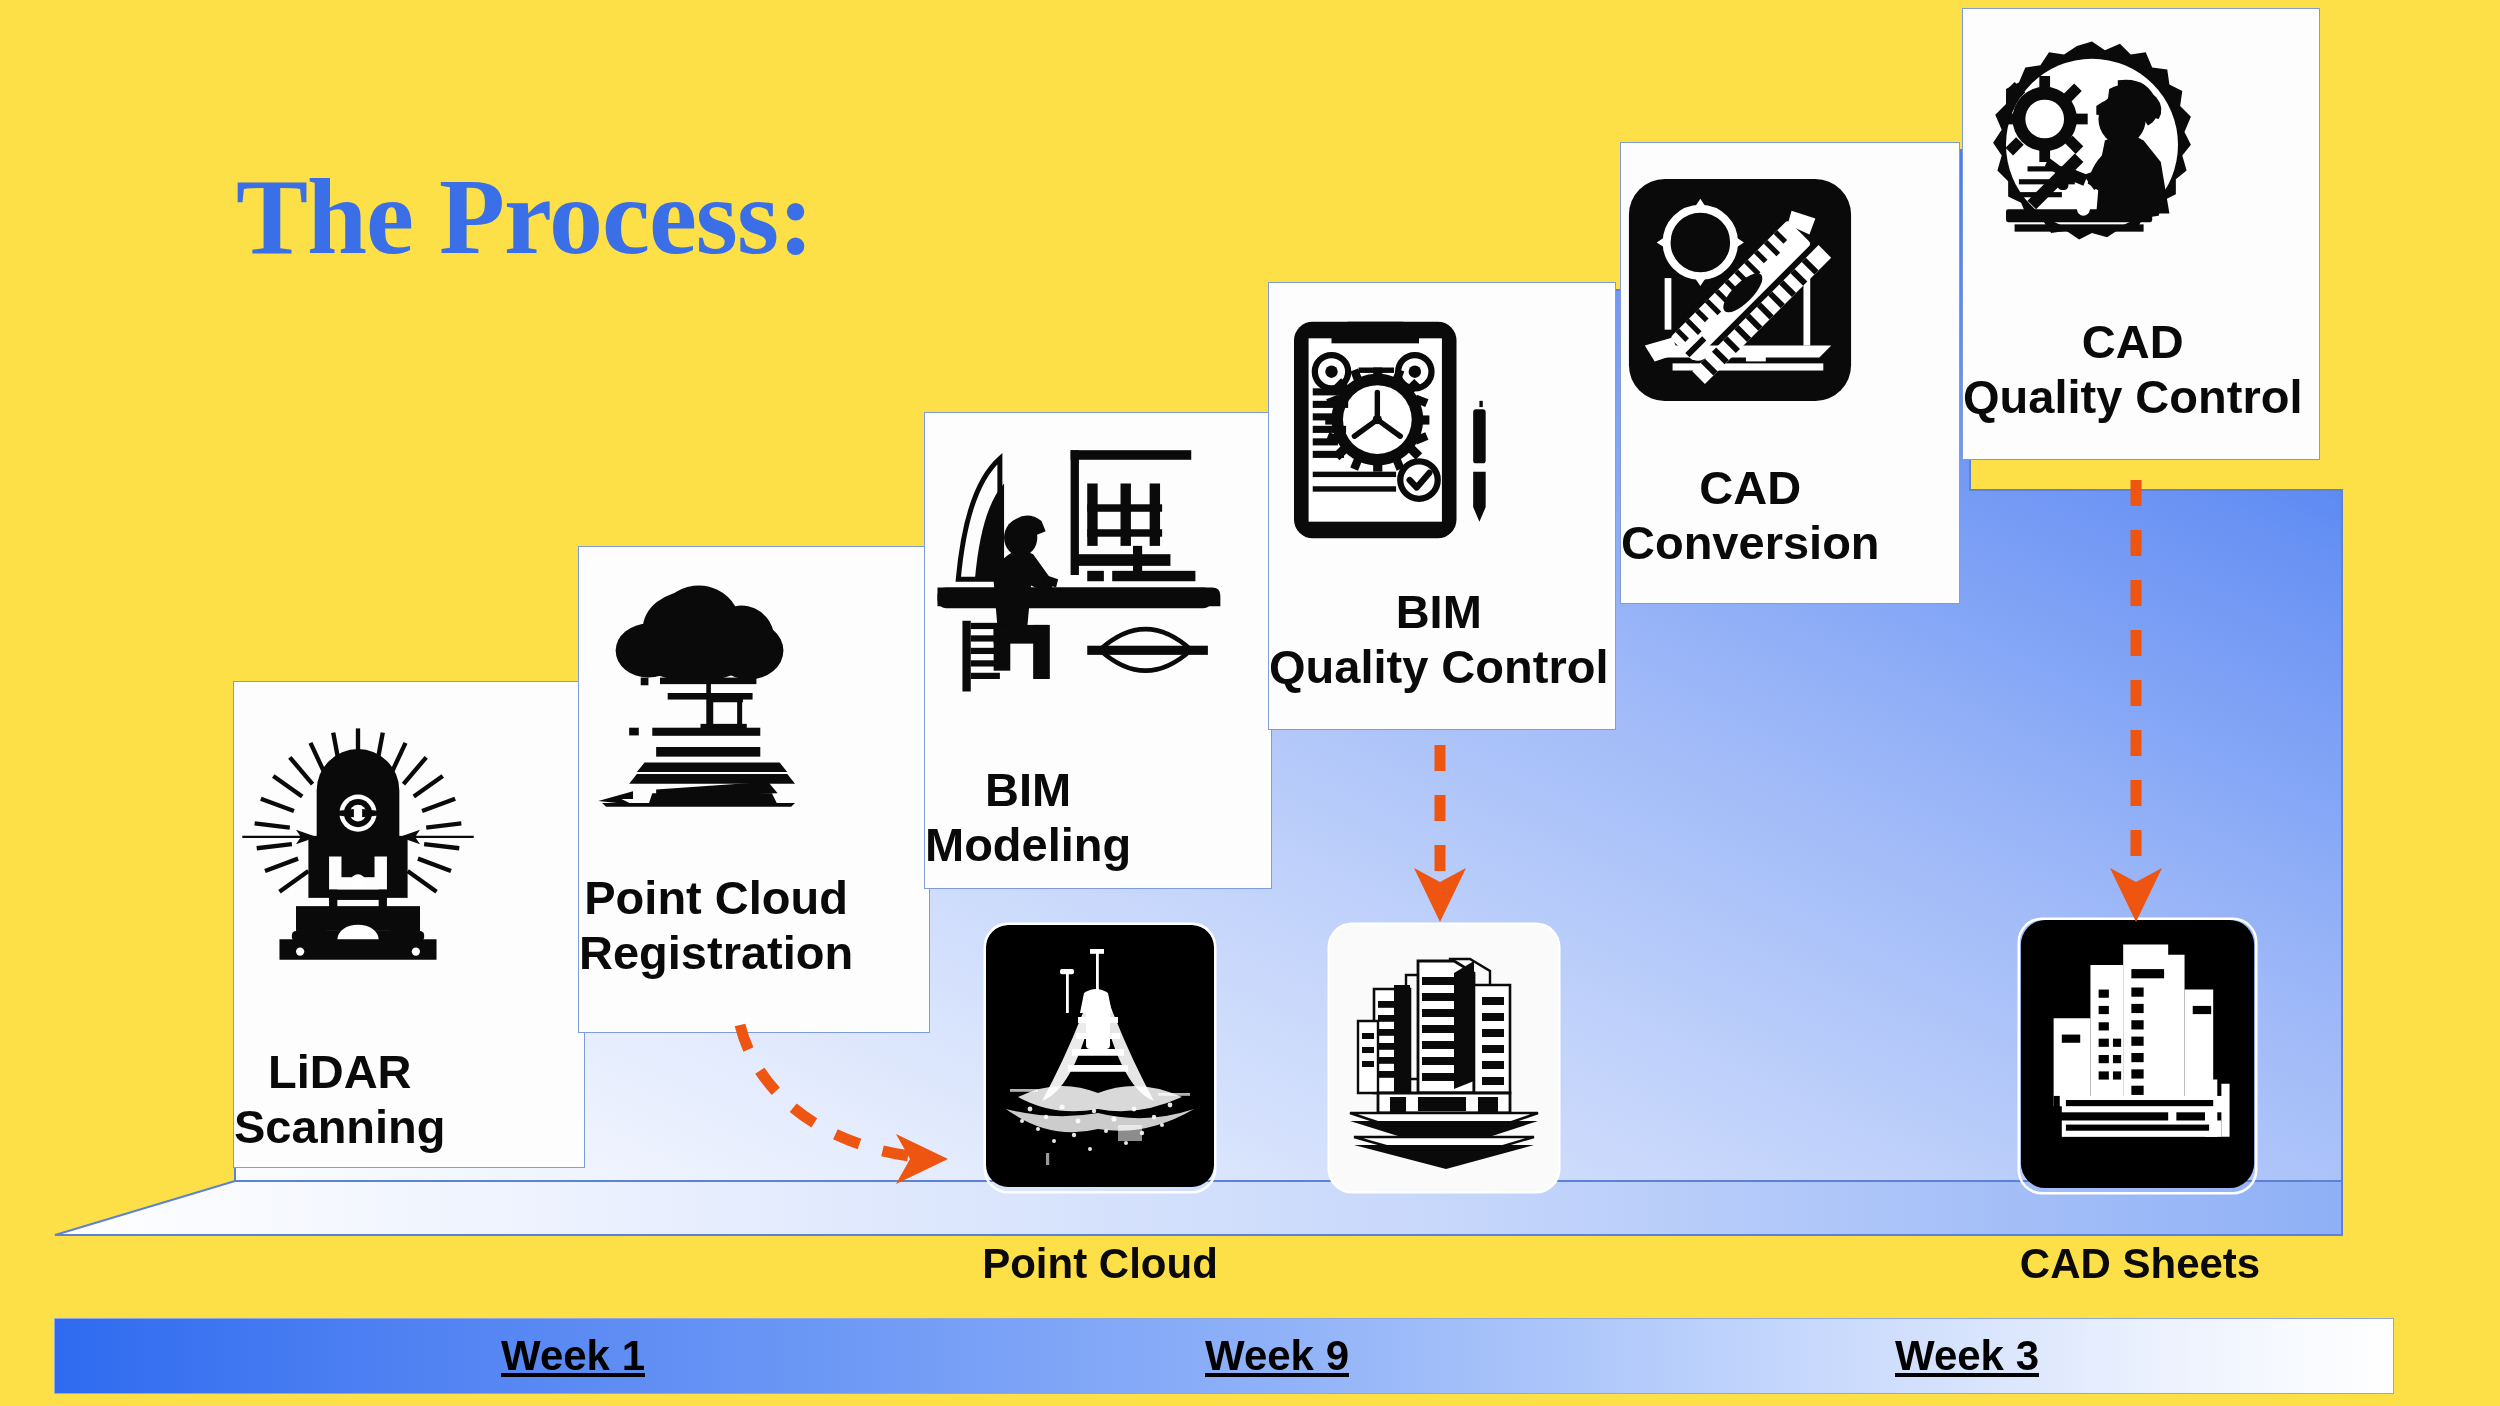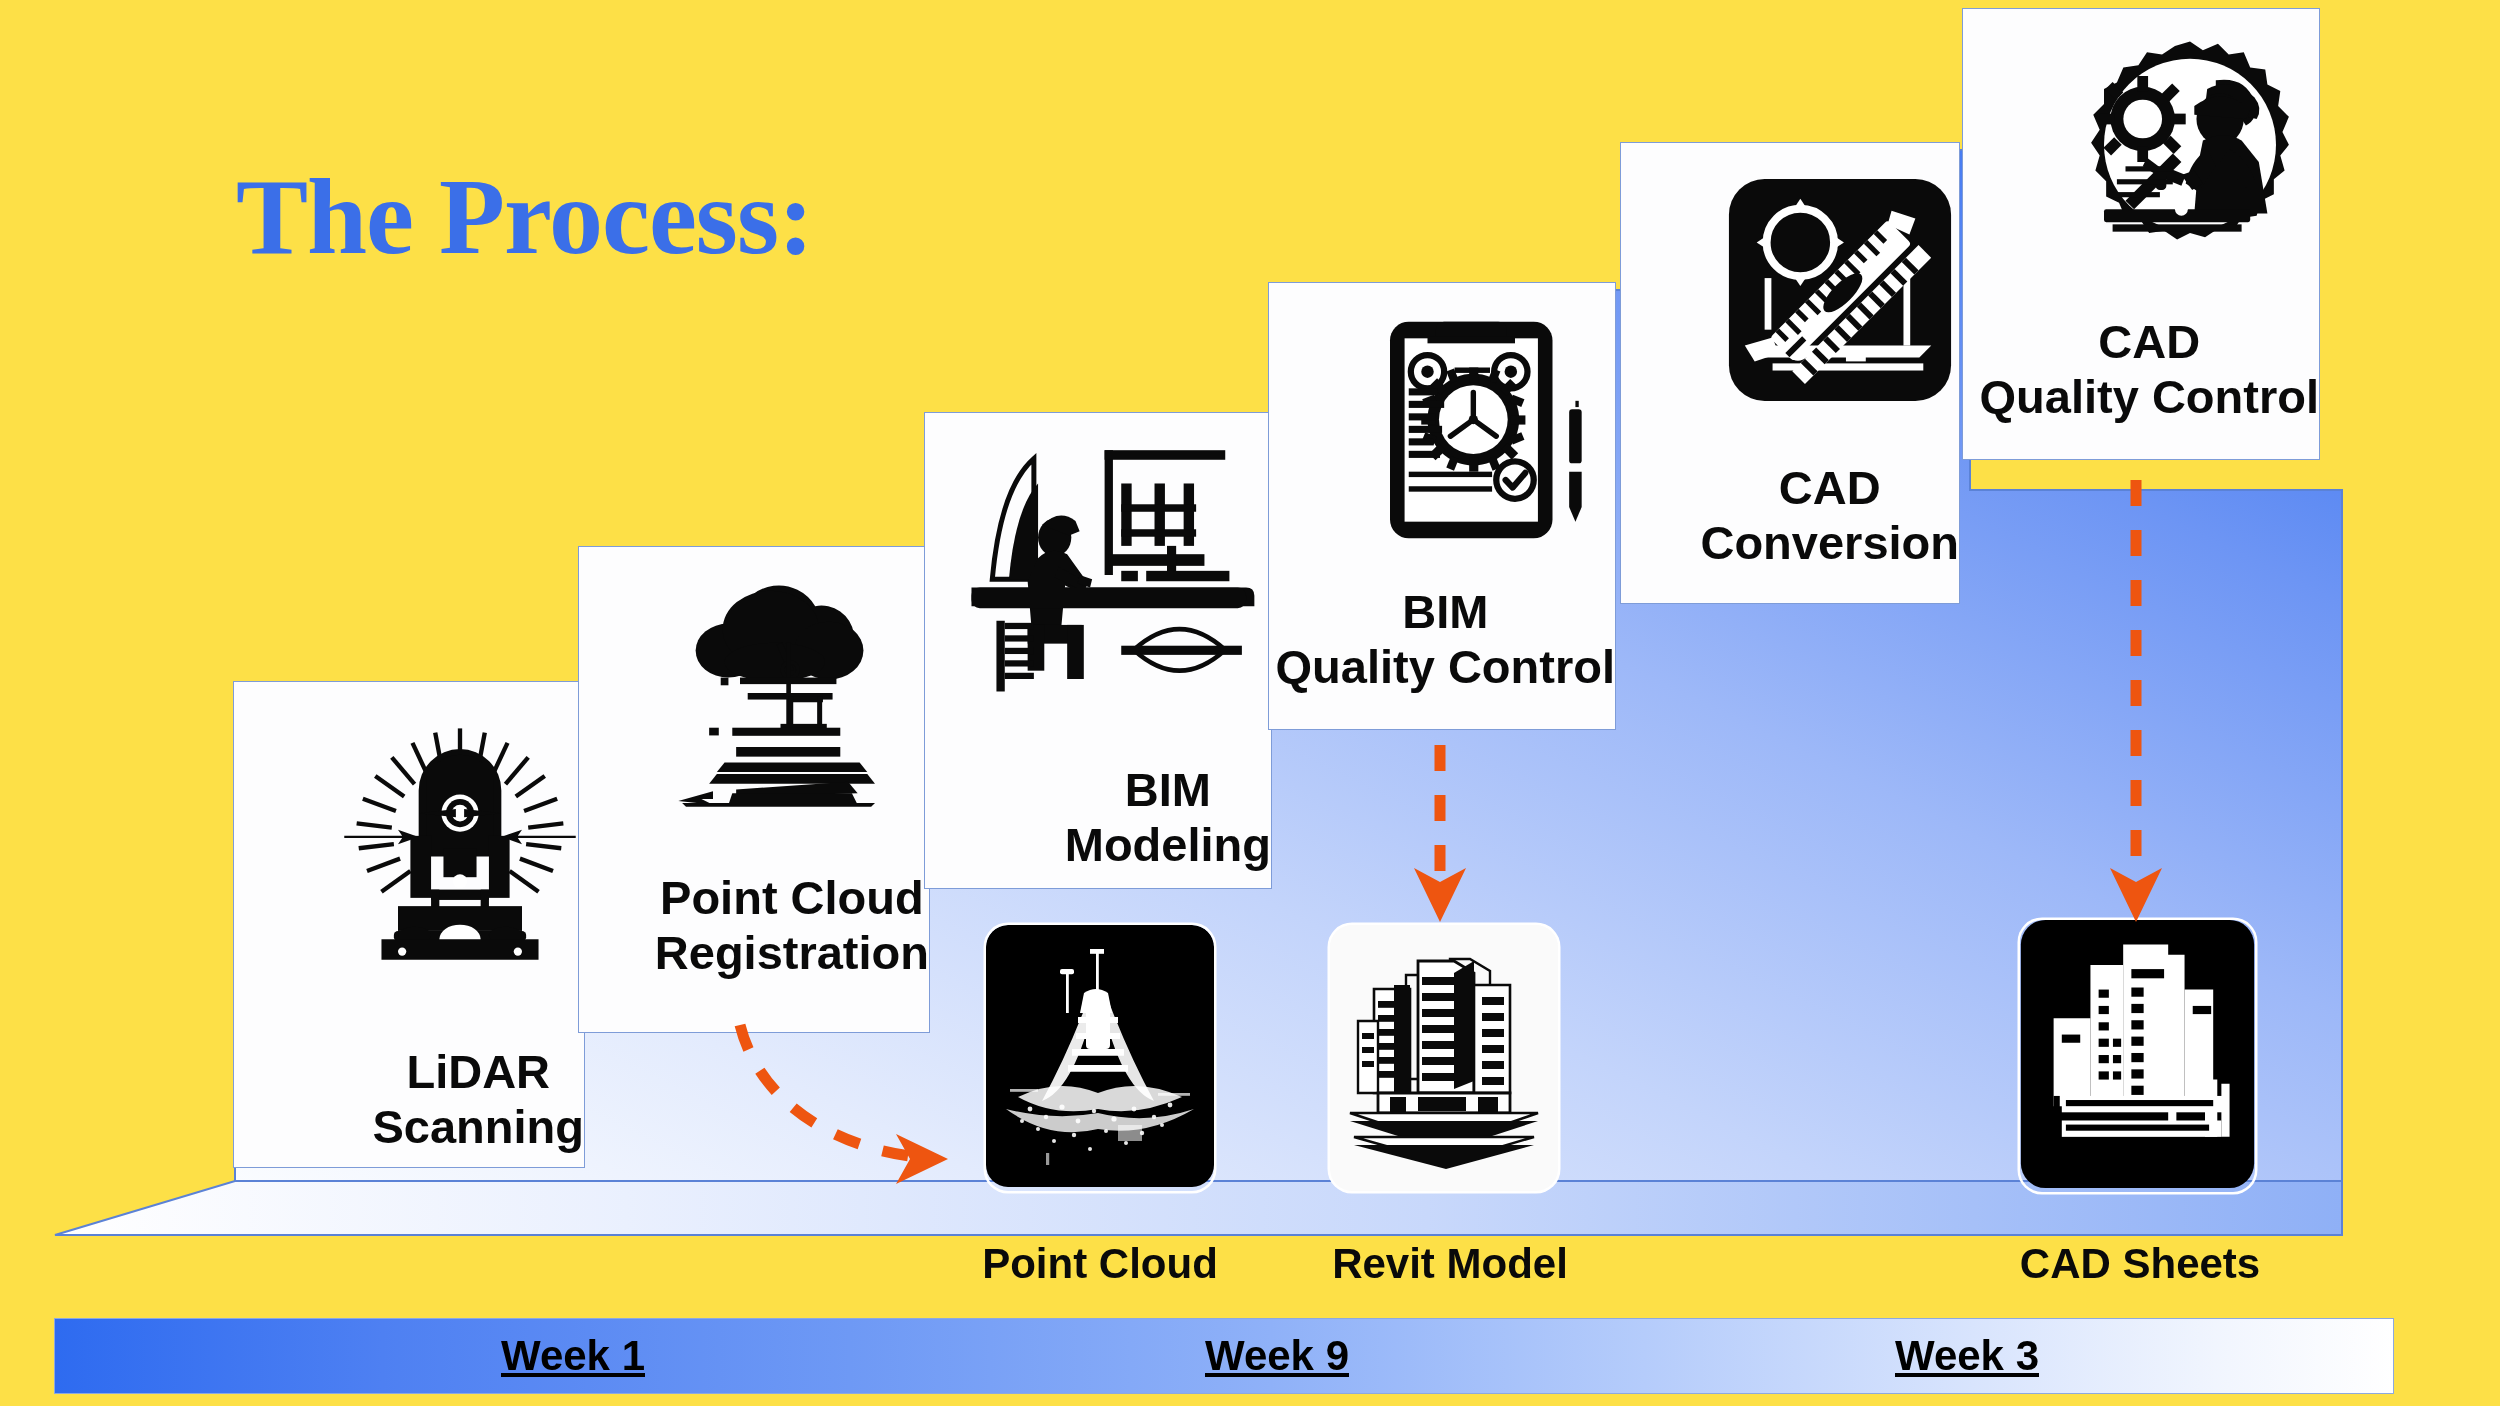--- a/index.html
+++ b/index.html
@@ -16,21 +16,21 @@
     color:#3B6FE8; letter-spacing:-1px; white-space:nowrap;
   }
 
   
   #stairs { position:absolute; left:0; top:0; width:2500px; height:1406px; }
 
   
   .card {
     position:absolute; background:#FDFDFE;
     border:1.6px solid #7E9CD8;
-    display:flex; flex-direction:column; align-items:flex-end;
+    display:flex; flex-direction:column; align-items:flex-start;
     justify-content:flex-start; overflow:hidden;
   }
   .card .icn { display:block; }
   .card .cap {
     font-family:"Liberation Sans", sans-serif;
     font-weight:bold; color:#0A0A0A;
     text-align:center; line-height:1.16; white-space:pre-line;
   }
 
   
@@ -503,21 +503,20 @@
             <rect x="44" y="86" width="24" height="7"></rect>
           <rect x="74" y="86" width="10" height="8"></rect>
           <path d="M10 94 h94 l-46 16 Z" fill="#fff" stroke="#0A0A0A" stroke-width="1.3"></path>
           <path d="M10 98 h94 l-46 15 Z"></path>
           <path d="M12 106 h90 l-44 13 Z" fill="#fff" stroke="#0A0A0A" stroke-width="1.2"></path>
           <path d="M12 110 h90 l-44 12 Z"></path>
         </g>
       </svg>
     </span>
   </div>
-  <div class="out-label" style="left:1230px; top:1240px; width:440px;">Revit Model</div>
 
   <div class="out" style="left:2020px; top:920px;">
     <span class="frame">
       <svg width="235" height="268" viewBox="0 0 114 131">
         <rect x="0" y="0" width="114" height="131" rx="12" fill="#000"></rect>
         <g fill="#fff">
           <path d="M50 12 h22 v5 h8 v74 H50 Z"></path>
           <path d="M34 22 h16 v69 H34 Z"></path>
           <path d="M16 48 h18 v43 H16 Z"></path>
           <path d="M80 34 h14 v57 H80 Z"></path>

